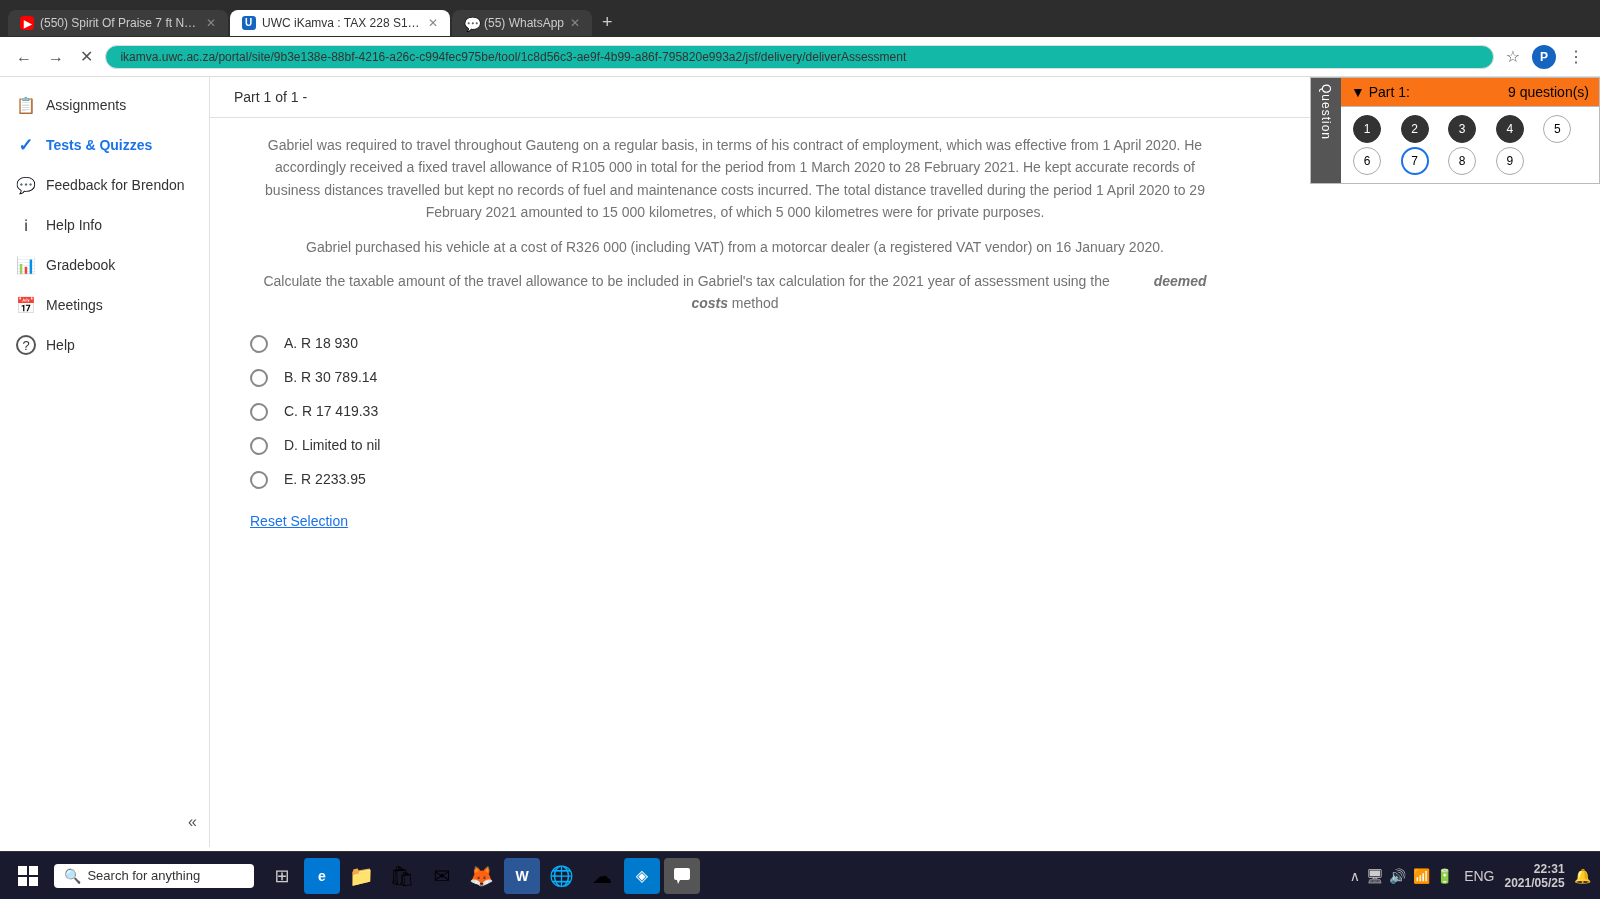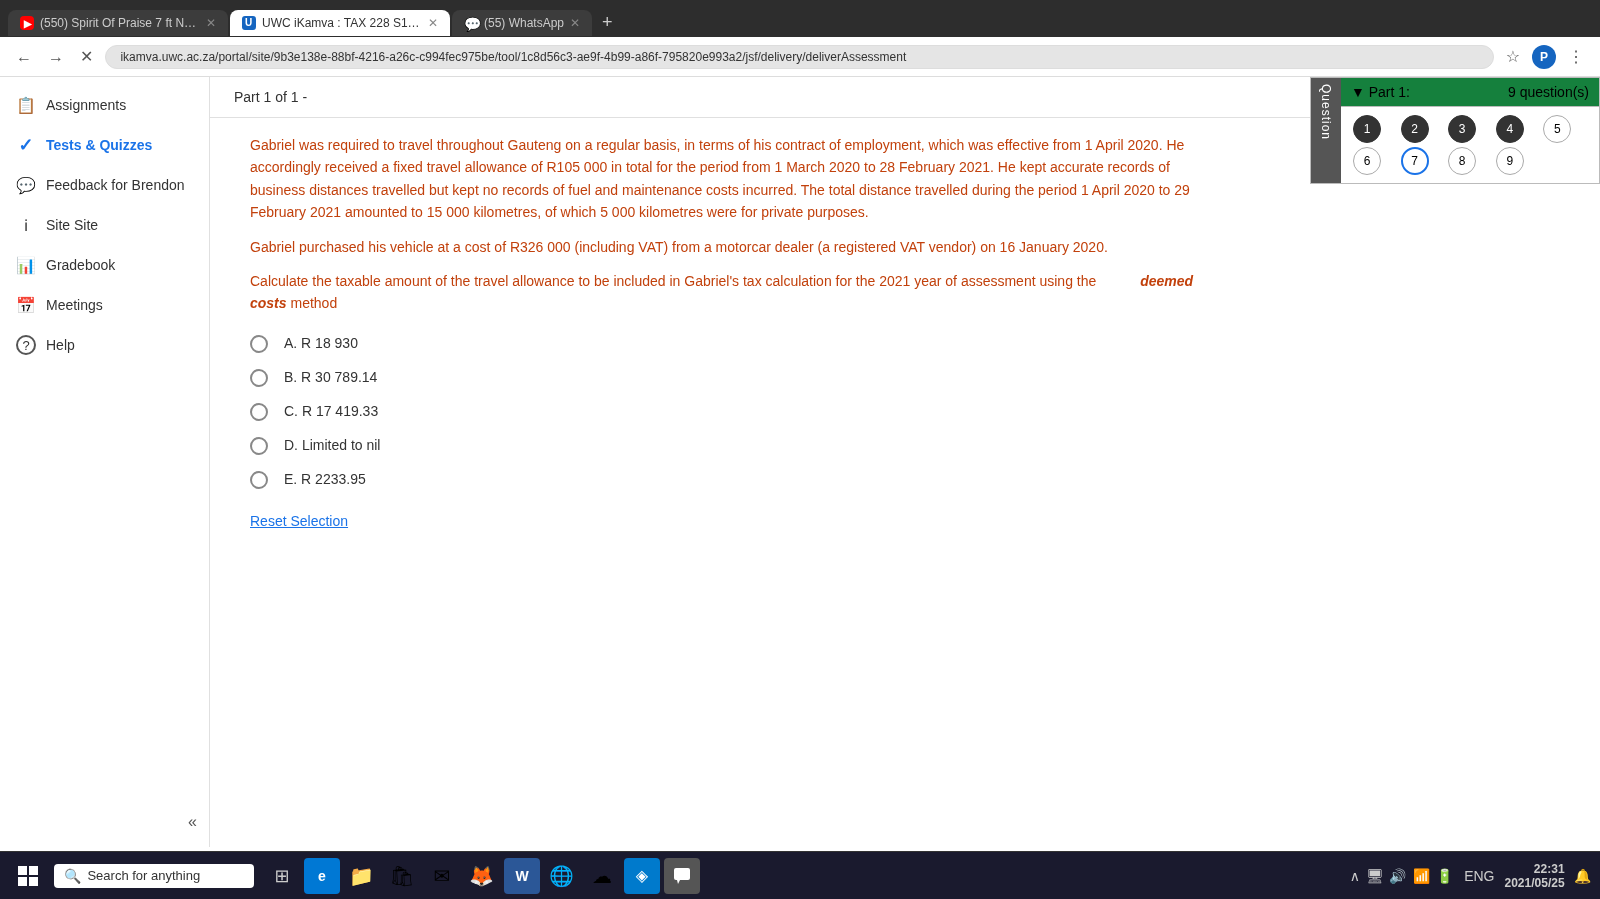--- a/index.html
+++ b/index.html
@@ -10,21 +10,21 @@
     .tab-bar { display: flex; align-items: center; background: #2d2d2d; padding: 8px 8px 0; gap: 2px; }
     .tab { display: flex; align-items: center; background: #3c3c3c; color: #ccc; padding: 6px 12px; border-radius: 8px 8px 0 0; font-size: 12px; max-width: 220px; gap: 6px; cursor: pointer; }
     .tab.active { background: #fff; color: #333; }
     .tab-favicon { width: 14px; height: 14px; display: inline-block; }
     .tab-title { flex: 1; overflow: hidden; white-space: nowrap; text-overflow: ellipsis; font-size: 12px; }
     .tab-close { font-size: 12px; color: #888; cursor: pointer; }
     .new-tab-btn { background: none; border: none; color: #ccc; font-size: 18px; cursor: pointer; padding: 4px 8px; }
     .address-bar { display: flex; align-items: center; background: #fff; padding: 6px 12px; gap: 8px; border-bottom: 1px solid #ddd; }
     .nav-btn { background: none; border: none; font-size: 16px; cursor: pointer; color: #555; padding: 4px; }
     .nav-btn:disabled { color: #bbb; }
-    .url-bar { flex: 1; background: #e5e5e5; border: 1px solid #ddd; border-radius: 20px; padding: 4px 14px; font-size: 12px; color: #333; }
+    .url-bar { flex: 1; background: #14b8a6; border: 1px solid #ddd; border-radius: 20px; padding: 4px 14px; font-size: 12px; color: #333; }
     .browser-actions { display: flex; gap: 8px; align-items: center; }
     .profile-btn { width: 24px; height: 24px; border-radius: 50%; background: #1565c0; color: #fff; display: flex; align-items: center; justify-content: center; font-size: 12px; font-weight: bold; cursor: pointer; }
 
     
     .main-layout { display: flex; height: calc(899px - 72px - 57px); }
 
     
     .sidebar { width: 210px; background: #fff; border-right: 1px solid #e0e0e0; display: flex; flex-direction: column; padding: 8px 0; }
     .sidebar-item { display: flex; align-items: center; gap: 10px; padding: 10px 16px; cursor: pointer; color: #333; font-size: 14px; }
     .sidebar-item.active { color: #1a73e8; font-weight: bold; }
@@ -42,21 +42,21 @@
     .q-btn { width: 34px; height: 28px; display: flex; align-items: center; justify-content: center; border: 1px solid #bbb; border-radius: 4px; font-size: 12px; cursor: pointer; background: #fff; }
     .q-btn.answered { background: #333; color: #fff; border-color: #333; border-radius: 50%; width: 28px; height: 28px; }
     .q-btn.current { border: 2px solid #1a73e8; border-radius: 50%; width: 28px; height: 28px; }
     .q-btn.unanswered { border-radius: 50%; width: 28px; height: 28px; border: 1px solid #aaa; }
 
     
     .question-content { padding: 16px 40px 16px 40px; max-width: 1050px; }
     .question-header-bar { display: flex; align-items: center; border: 1px solid #bbb; margin-bottom: 20px; }
     .q-num { flex: 1; text-align: center; padding: 10px; font-size: 15px; color: #333; border-right: 1px solid #bbb; }
     .q-points { flex: 1; text-align: center; padding: 10px; font-size: 15px; color: #333; }
-    .question-body { font-size: 14px; line-height: 1.6; color: #c2410c; margin-bottom: 16px; }
+    .question-body { font-size: 14px; line-height: 1.6; color: #737373; margin-bottom: 16px; text-align: center; }
     .question-body p { margin-bottom: 12px; }
     .bold-italic { font-weight: bold; font-style: italic; margin-left: 40px; }
     .options { margin-top: 20px; }
     .option { display: flex; align-items: flex-start; gap: 16px; margin-bottom: 16px; cursor: pointer; }
     .option-radio { width: 18px; height: 18px; border-radius: 50%; border: 2px solid #888; display: inline-block; flex-shrink: 0; background: #fff; }
     .option-text { font-size: 14px; color: #333; }
     .reset-link { color: #1a73e8; text-decoration: underline; cursor: pointer; font-size: 14px; margin-top: 8px; display: inline-block; }
 
     
     .taskbar { position: fixed; bottom: 0; left: 0; right: 0; height: 48px; background: #1a1a2e; display: flex; align-items: center; padding: 0 8px; gap: 6px; z-index: 100; border-top: 1px solid #333; }
@@ -123,21 +123,21 @@
     <div class="sidebar-item active">
       <span class="sidebar-icon" style="color:#1a73e8;font-size:18px;font-weight:bold;">✓</span>
       <span>Tests &amp; Quizzes</span>
     </div>
     <div class="sidebar-item">
       <span class="sidebar-icon">💬</span>
       <span>Feedback for Brendon</span>
     </div>
     <div class="sidebar-item">
       <span class="sidebar-icon">ℹ</span>
-      <span>Site Site</span>
+      <span>Help Info</span>
     </div>
     <div class="sidebar-item">
       <span class="sidebar-icon">📊</span>
       <span>Gradebook</span>
     </div>
     <div class="sidebar-item">
       <span class="sidebar-icon">📅</span>
       <span>Meetings</span>
     </div>
     <div class="sidebar-item">
@@ -151,21 +151,21 @@
 
   <div class="content">
     <div class="part-header">
       <span>Part 1 of 1 -</span>
     </div>
 
     <div class="question-nav">
       <div style="display:flex;justify-content:space-between;align-items:stretch;">
         <div style="background:#555;color:#fff;padding:6px 8px;font-size:12px;writing-mode:vertical-rl;text-orientation:mixed;letter-spacing:1px;">Question</div>
         <div style="flex:1;">
-          <div style="display:flex;justify-content:space-between;align-items:center;padding:6px 10px;background:#15803d;border-bottom:1px solid #bbb;">
+          <div style="display:flex;justify-content:space-between;align-items:center;padding:6px 10px;background:#f97316;border-bottom:1px solid #bbb;">
             <span>▼ Part 1:</span>
             <span>9 question(s)</span>
           </div>
           <div class="question-grid">
 
             <div class="q-btn answered">1</div>
             <div class="q-btn answered">2</div>
             <div class="q-btn answered">3</div>
             <div class="q-btn answered">4</div>
             <div class="q-btn unanswered">5</div>

